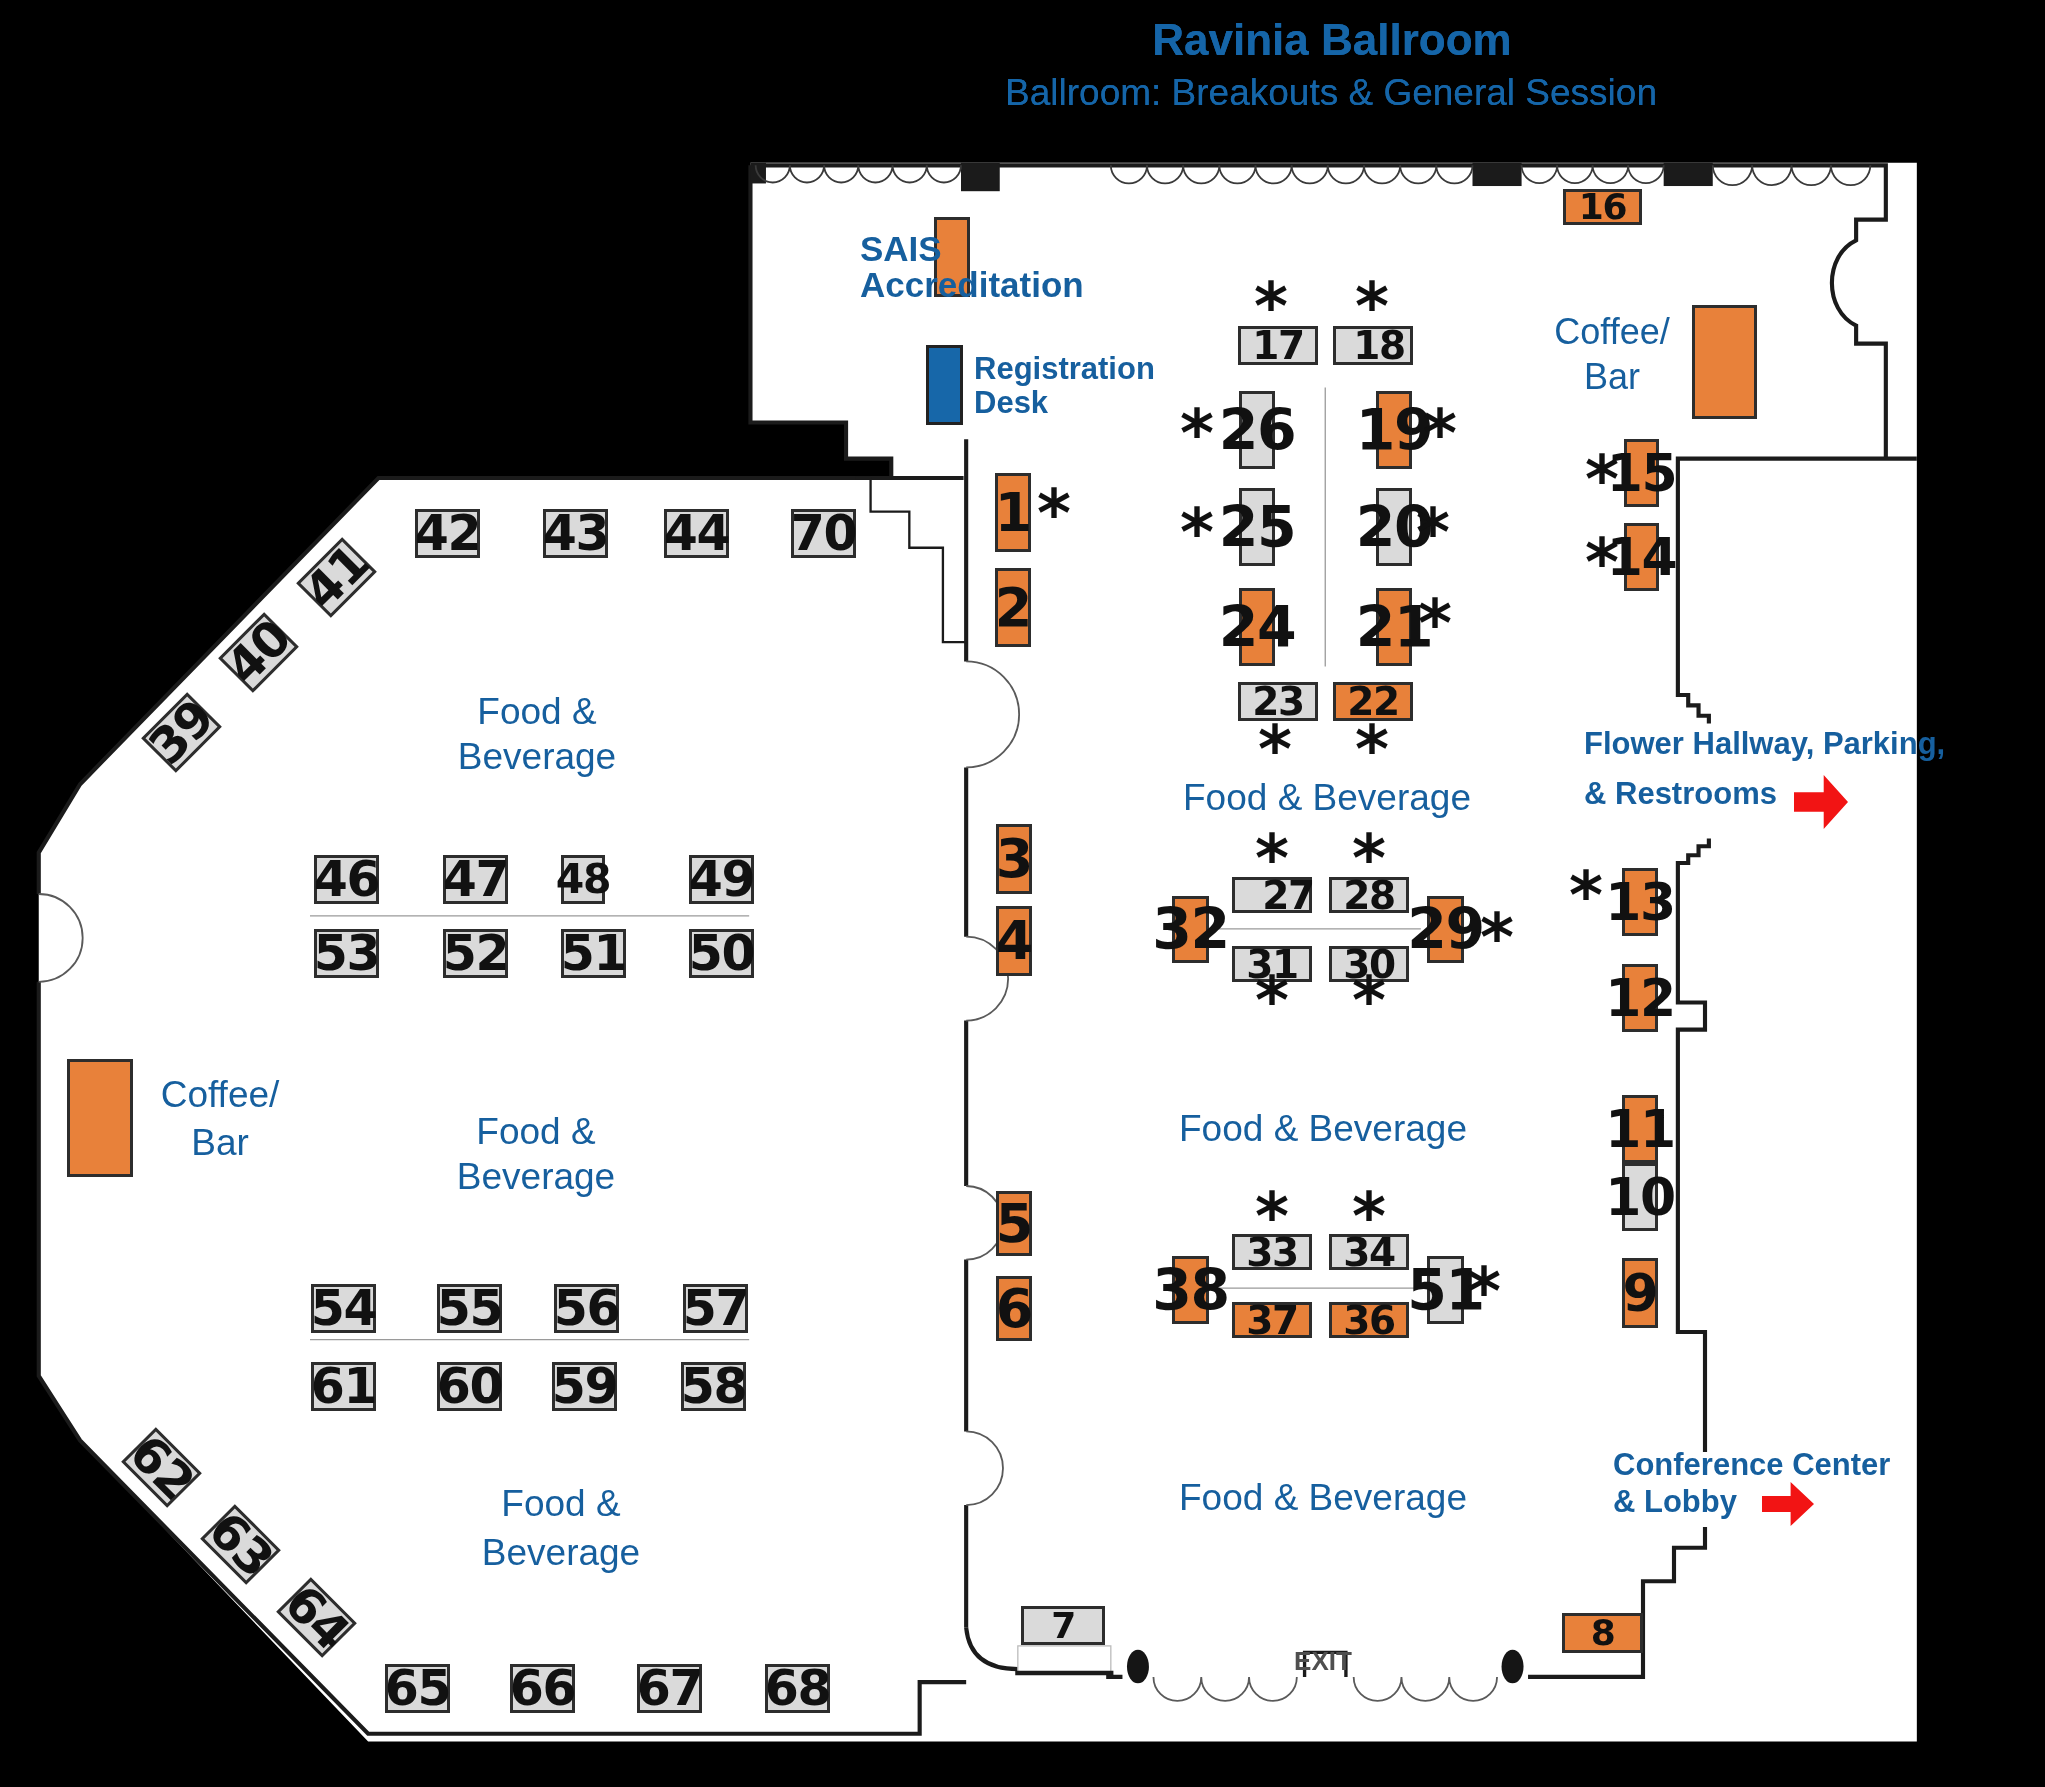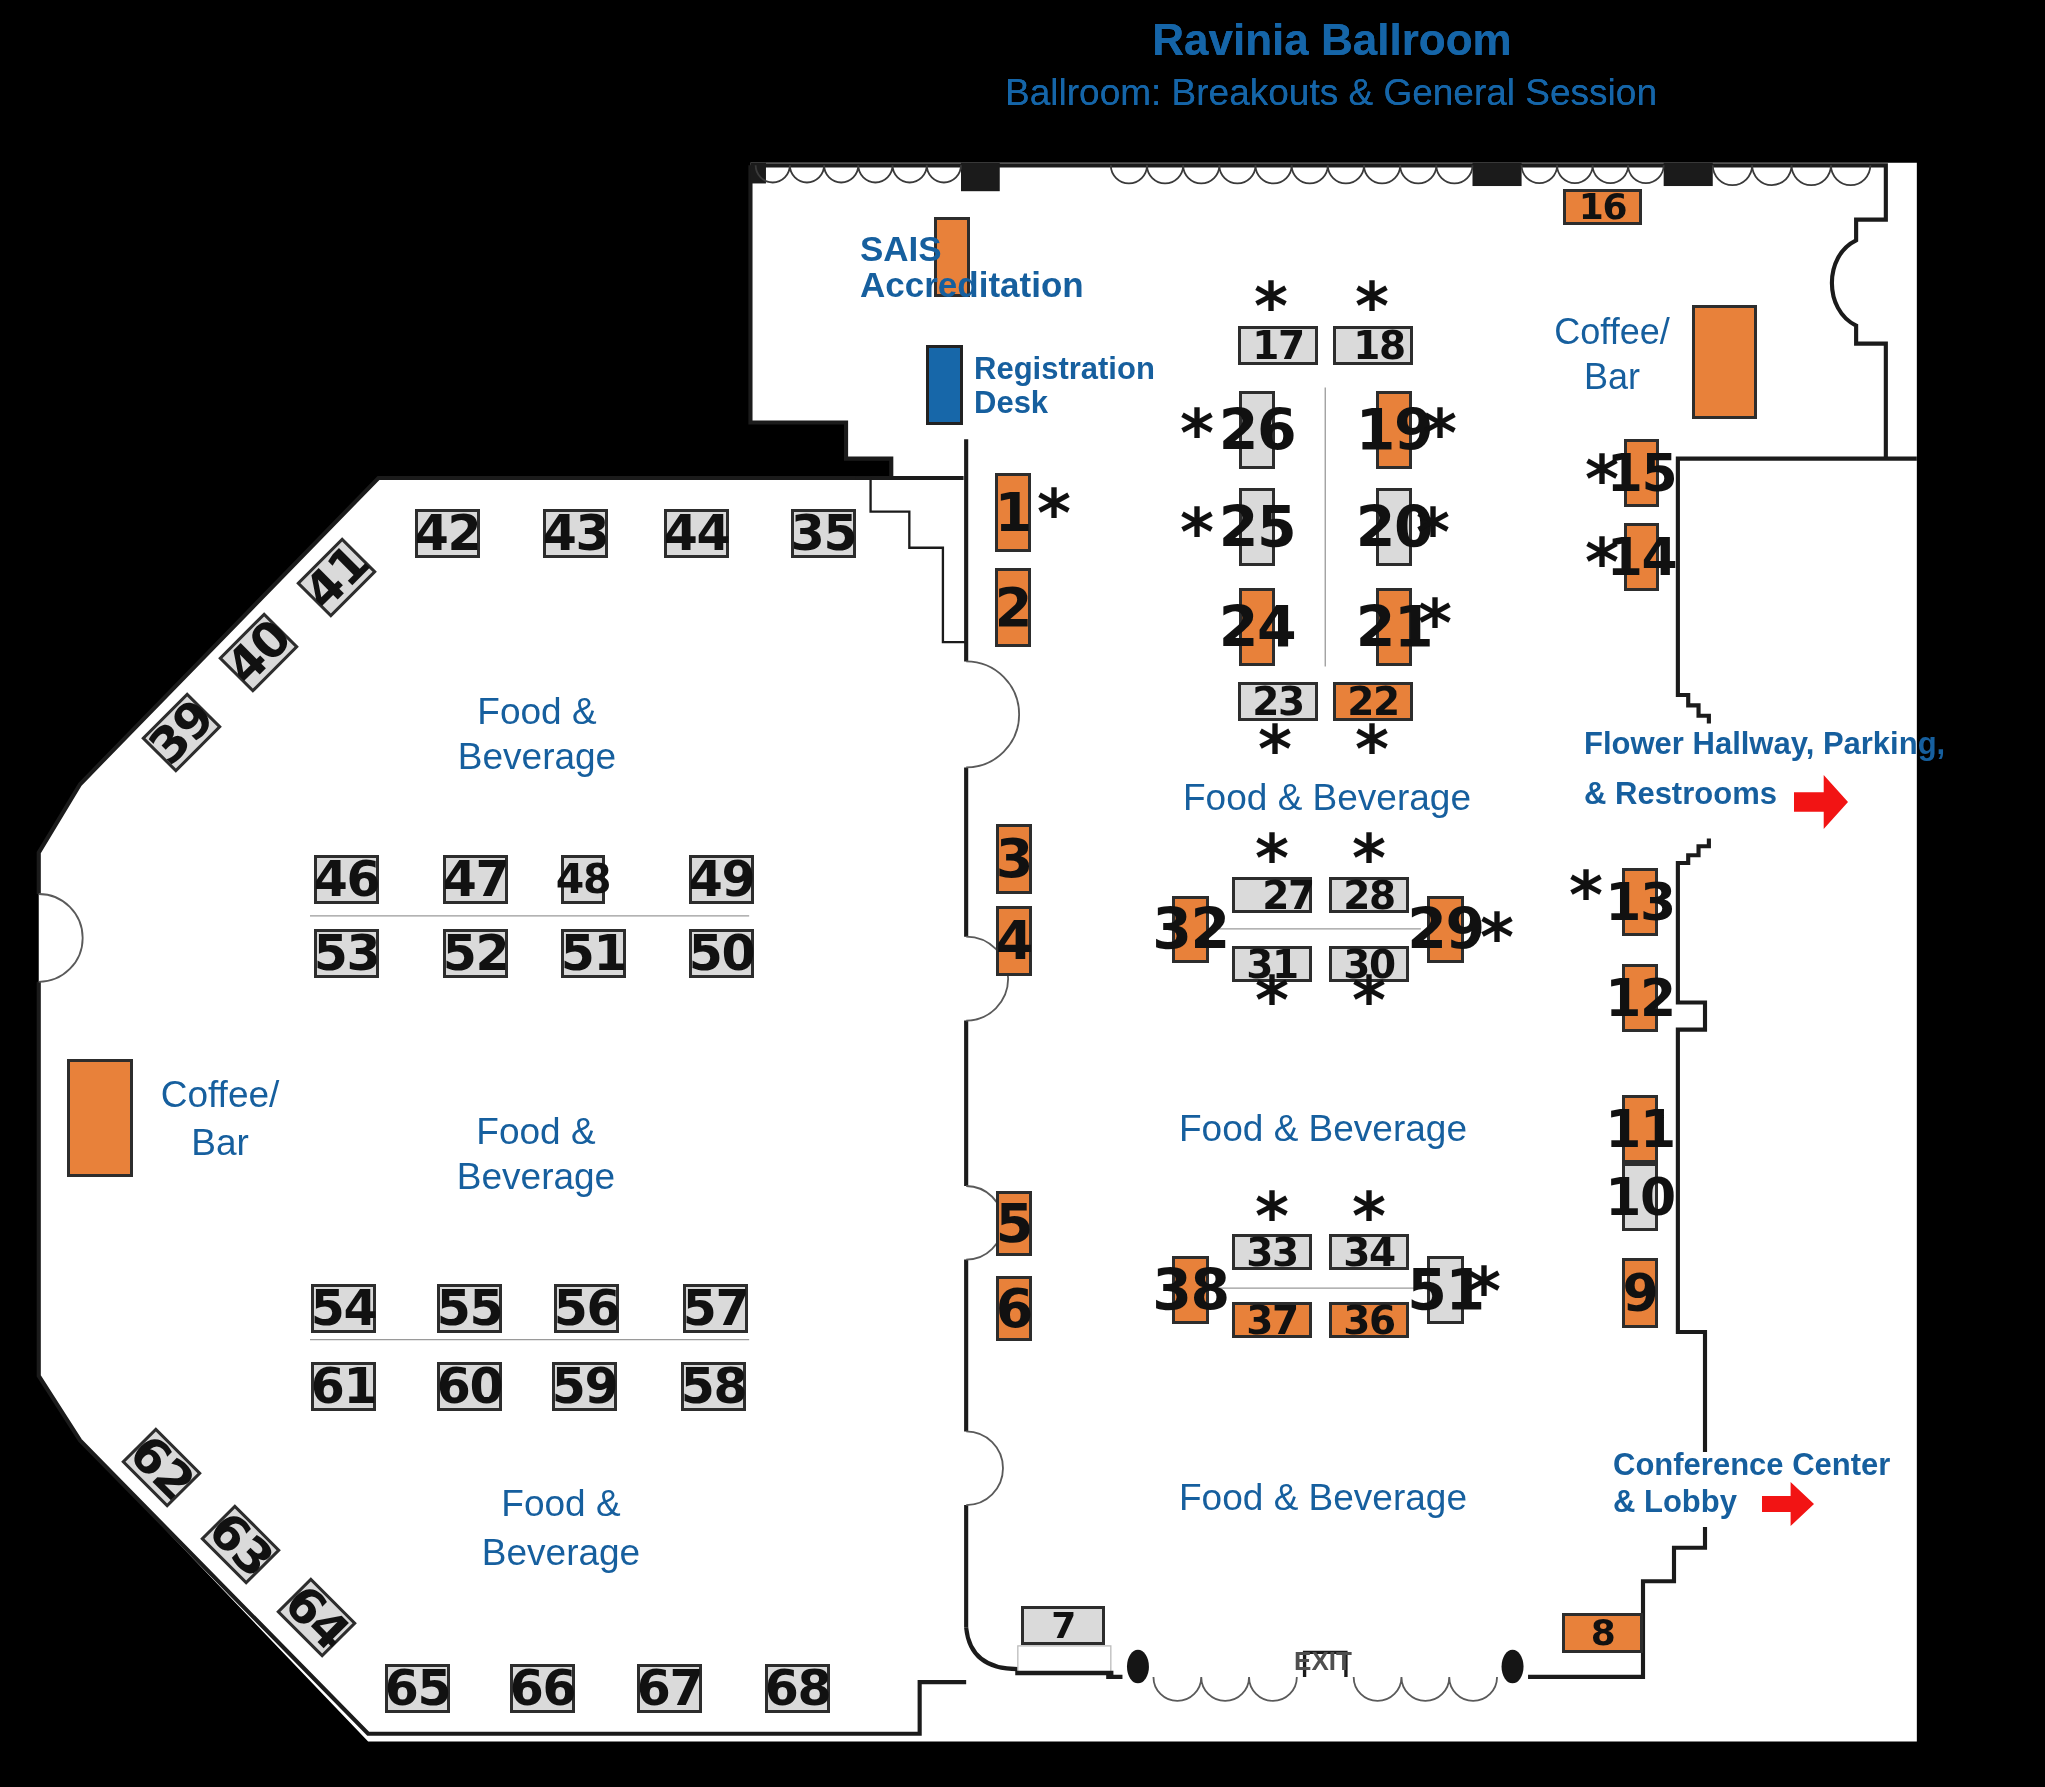--- a/index.html
+++ b/index.html
@@ -94,21 +94,21 @@
   <div class="booth g" style="left: 415px; top: 509px; width: 65px; height: 49px; font-size: 49px;">
         <span class="num">42</span>
       </div>
       <div class="booth g" style="left: 543px; top: 509px; width: 65px; height: 49px; font-size: 49px;">
         <span class="num">43</span>
       </div>
       <div class="booth g" style="left: 664px; top: 509px; width: 65px; height: 49px; font-size: 49px;">
         <span class="num">44</span>
       </div>
       <div class="booth g" style="left: 791px; top: 509px; width: 65px; height: 49px; font-size: 49px;">
-        <span class="num">35</span>
+        <span class="num">70</span>
       </div>
       <div class="booth g" style="left: 304px; top: 553px; width: 65px; height: 49px; font-size: 49px; transform: rotate(-45deg);">
         <span class="num">41</span>
       </div>
       <div class="booth g" style="left: 226px; top: 628px; width: 65px; height: 49px; font-size: 49px; transform: rotate(-45deg);">
         <span class="num">40</span>
       </div>
       <div class="booth g" style="left: 149px; top: 708px; width: 65px; height: 49px; font-size: 49px; transform: rotate(-45deg);">
         <span class="num">39</span>
       </div>

